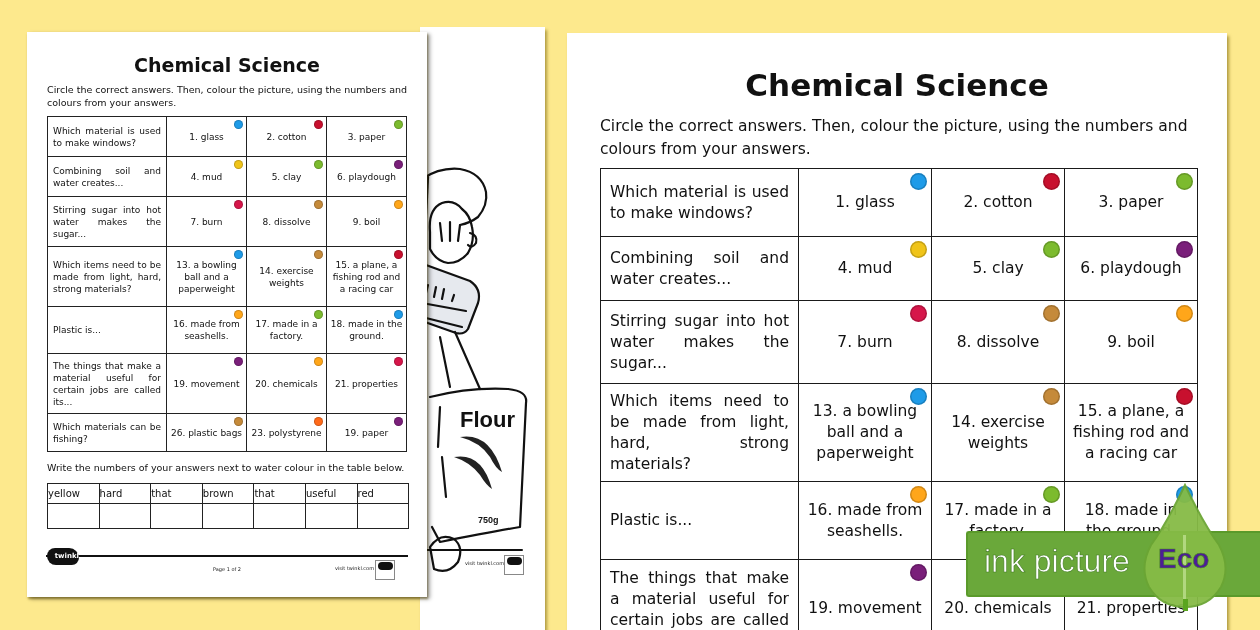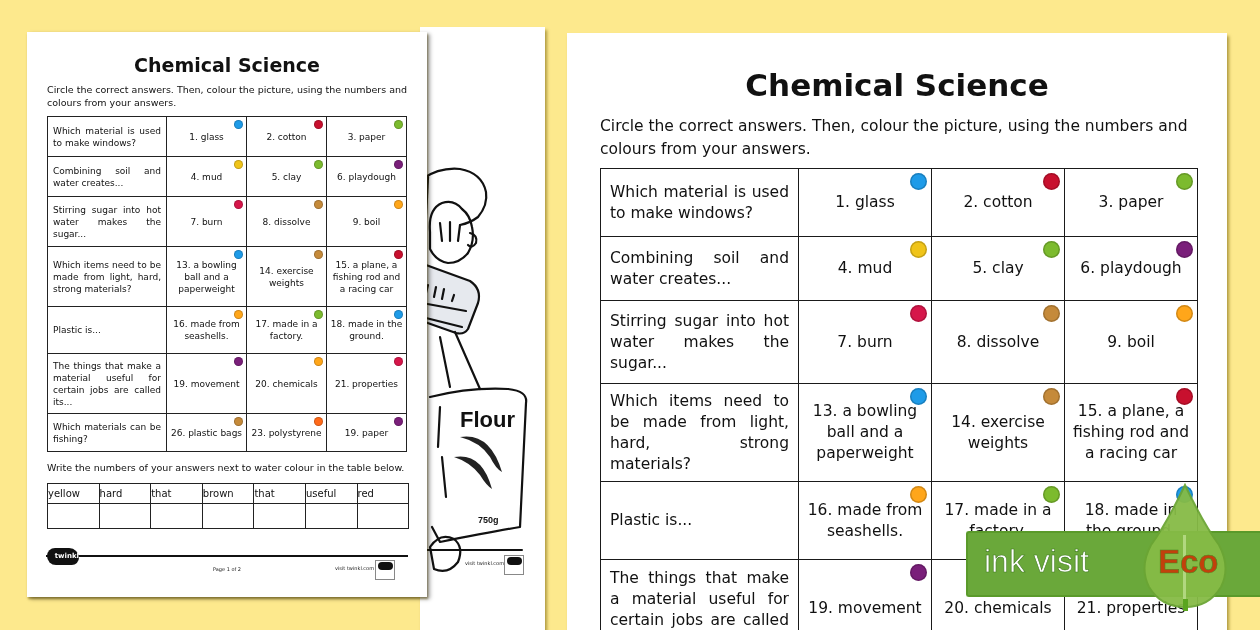--- a/index.html
+++ b/index.html
@@ -40,21 +40,21 @@
   .z-table { position: absolute; left: 33px; top: 135px; border-collapse: collapse; table-layout: fixed; }
   .z-table td { border: 1.6px solid #1a1a1a; font-size: 15.5px; line-height: 21px; vertical-align: middle; position: relative; }
   .z-table td.q { width: 198px; padding: 4px 9px; text-align: justify; }
   .z-table td.a { width: 133px; text-align: center; padding: 0 6px; }
   .z-table td.a .dot { position: absolute; right: 4px; top: 4px; width: 17px; height: 17px; border-radius: 50%; box-shadow: inset 0 0 0 1.5px rgba(0,0,0,0.18); }
 
   
   #eco-banner { position: absolute; left: 966px; top: 531px; width: 294px; height: 66px; background: #6aa83a; border: 2px solid #5a9a2a; border-right: none; border-radius: 3px 0 0 3px; }
   #eco-banner .label { position: absolute; left: 16px; top: 10px; color: #fff; font-size: 32px; font-family: "Liberation Sans", sans-serif; -webkit-text-stroke: 0.6px #3f7a1f; }
   #eco-leaf { position: absolute; left: 1143px; top: 483px; width: 84px; height: 130px; }
-  #eco-leaf .eco-text { position: absolute; left: 15px; top: 60px; color: #c2410c; font-weight: bold; font-size: 33px; font-family: "Liberation Sans", sans-serif; -webkit-text-stroke: 0.6px #4a8a22; }
+  #eco-leaf .eco-text { position: absolute; left: 15px; top: 60px; color: #4c1d95; font-weight: bold; font-size: 28px; font-family: "Liberation Sans", sans-serif; -webkit-text-stroke: 0.6px #4a8a22; }
 </style>
 </head>
 <body>
 
 <div class="page" id="back-page">
   <svg class="illus" width="125" height="564" viewBox="0 0 125 564">
     <g fill="none" stroke="#111" stroke-width="2.2" stroke-linejoin="round" stroke-linecap="round">
 
       <path d="M2 152 Q20 140 40 142 Q62 146 66 165 Q68 178 58 190 Q50 196 40 198"></path>
       <path d="M8 150 L4 230"></path>
@@ -210,21 +210,21 @@
         <td class="q" style="vertical-align:top; padding-top:8px;">The things that make a material useful for certain jobs are called its...</td>
         <td class="a" style="vertical-align:top; padding-top:38px;"><span class="dot" style="background:#7a1f7a"></span><span>19. movement</span></td>
         <td class="a" style="vertical-align:top; padding-top:38px;"><span class="dot" style="background:#ffa61a"></span><span>20. chemicals</span></td>
         <td class="a" style="vertical-align:top; padding-top:38px;"><span class="dot" style="background:#d6164a"></span><span>21. properties</span></td>
       </tr>
     </tbody>
   </table>
 </div>
 
 <div id="eco-banner">
-  <span class="label">ink visit</span>
+  <span class="label">ink picture</span>
 </div>
 <div id="eco-leaf">
   <svg width="84" height="130" viewBox="0 0 84 130">
     <path d="M42 2 Q60 40 76 62 Q88 84 78 104 Q66 124 42 124 Q18 124 6 104 Q-4 84 8 62 Q24 40 42 2 Z" fill="#86bb46" stroke="#6ba534" stroke-width="2" opacity="0.95"></path>
     <rect x="40" y="52" width="3" height="74" fill="#b9dc8a" opacity="0.85"></rect>
     <rect x="40" y="116" width="5" height="12" fill="#5aa51e"></rect>
   </svg>
   <span class="eco-text">Eco</span>
 </div>
 

